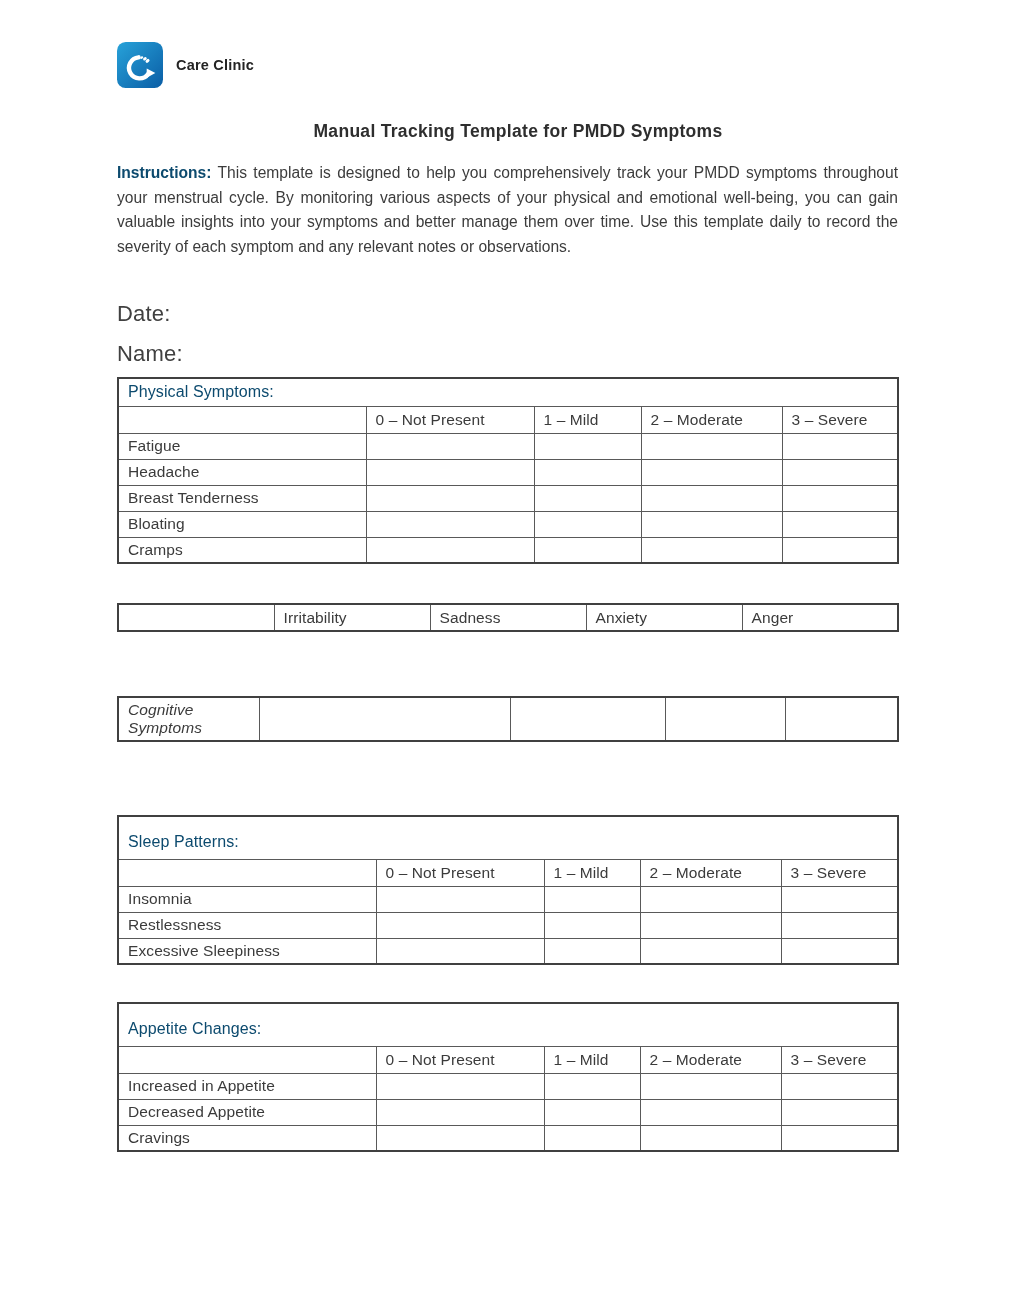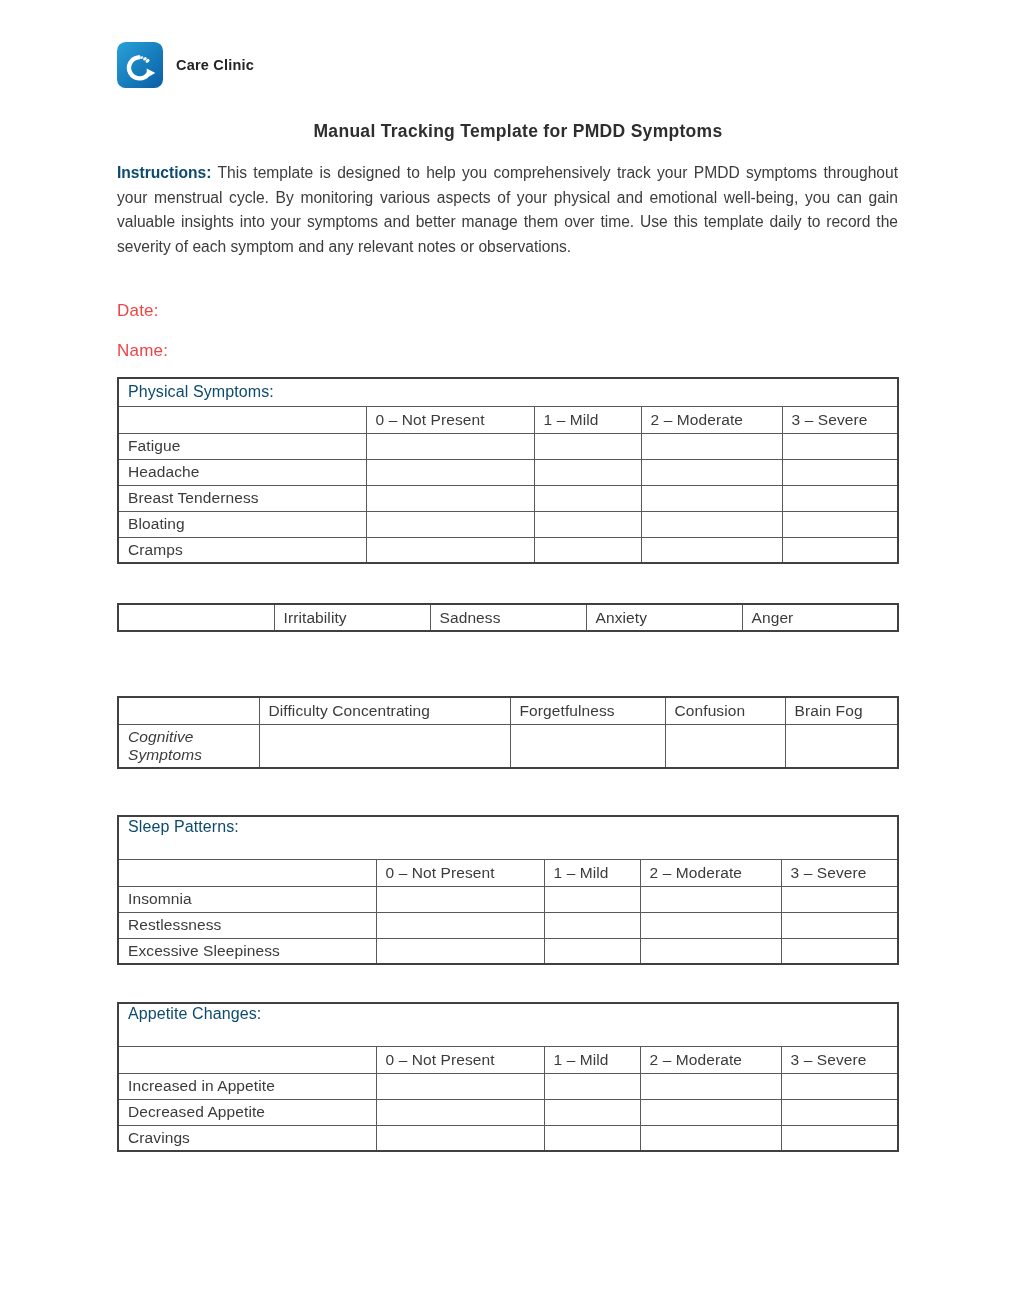--- a/index.html
+++ b/index.html
@@ -23,39 +23,39 @@
     color:#2e2e2e; letter-spacing:.3px;
   }
   .instructions {
     position:absolute; left:117px; top:161px; width:781px;
     font-size:15.6px; line-height:24.6px; color:#3c3c3c;
     text-align:justify;
   }
   .instructions b { color:#0c4a6e; }
   .field-label {
     position:absolute; left:117px;
-    font-size:17px; color:#ef4444; font-weight:500; letter-spacing:.2px;
+    font-size:22px; color:#404040; font-weight:500; letter-spacing:.2px;
   }
   .field-date { top:301px; }
   .field-name { top:341px; }
 
   table.tbl {
     position:absolute; left:117px; width:780px;
     border-collapse:collapse; table-layout:fixed;
     border:2px solid #404040;
   }
   table.tbl td {
     border:1.5px solid #595959;
     padding:3px 9px;
     font-size:15.5px; color:#3b3b3b;
     vertical-align:middle; text-align:left;
     overflow:hidden; letter-spacing:.1px;
   }
   tr.title-row td { height:28px; font-size:16px; color:#0c4a6e; }
-  tr.title-row.tall td { height:43px; vertical-align:top; padding-top:1px; }
+  tr.title-row.tall td { height:43px; vertical-align:top; padding-top:16px; }
   tr.head-row td { height:27px; }
   tr.data-row td { height:26px; }
   tr.data-row.tall2 td { height:39px;font-style:italic; }
 
   .t1 { top:377px; }
   .t2 { top:603px; }
   .t3 { top:696px; }
   .t4 { top:815px; }
   .t5 { top:1002px; }
 </style>
@@ -165,27 +165,20 @@
 
 <table class="tbl t3">
   <colgroup>
       <col style="width:141px">
       <col style="width:251px">
       <col style="width:155px">
       <col style="width:120px">
       <col style="width:113px">
     </colgroup>
   <tbody>
-      <tr class="head-row">
-    <td></td>
-    <td>Difficulty Concentrating</td>
-    <td>Forgetfulness</td>
-    <td>Confusion</td>
-    <td>Brain Fog</td>
-  </tr>
   <tr class="data-row tall2">
     <td>Cognitive Symptoms</td>
     <td></td>
         <td></td>
         <td></td>
         <td></td>
   </tr>
 </tbody>
   </table>
 

